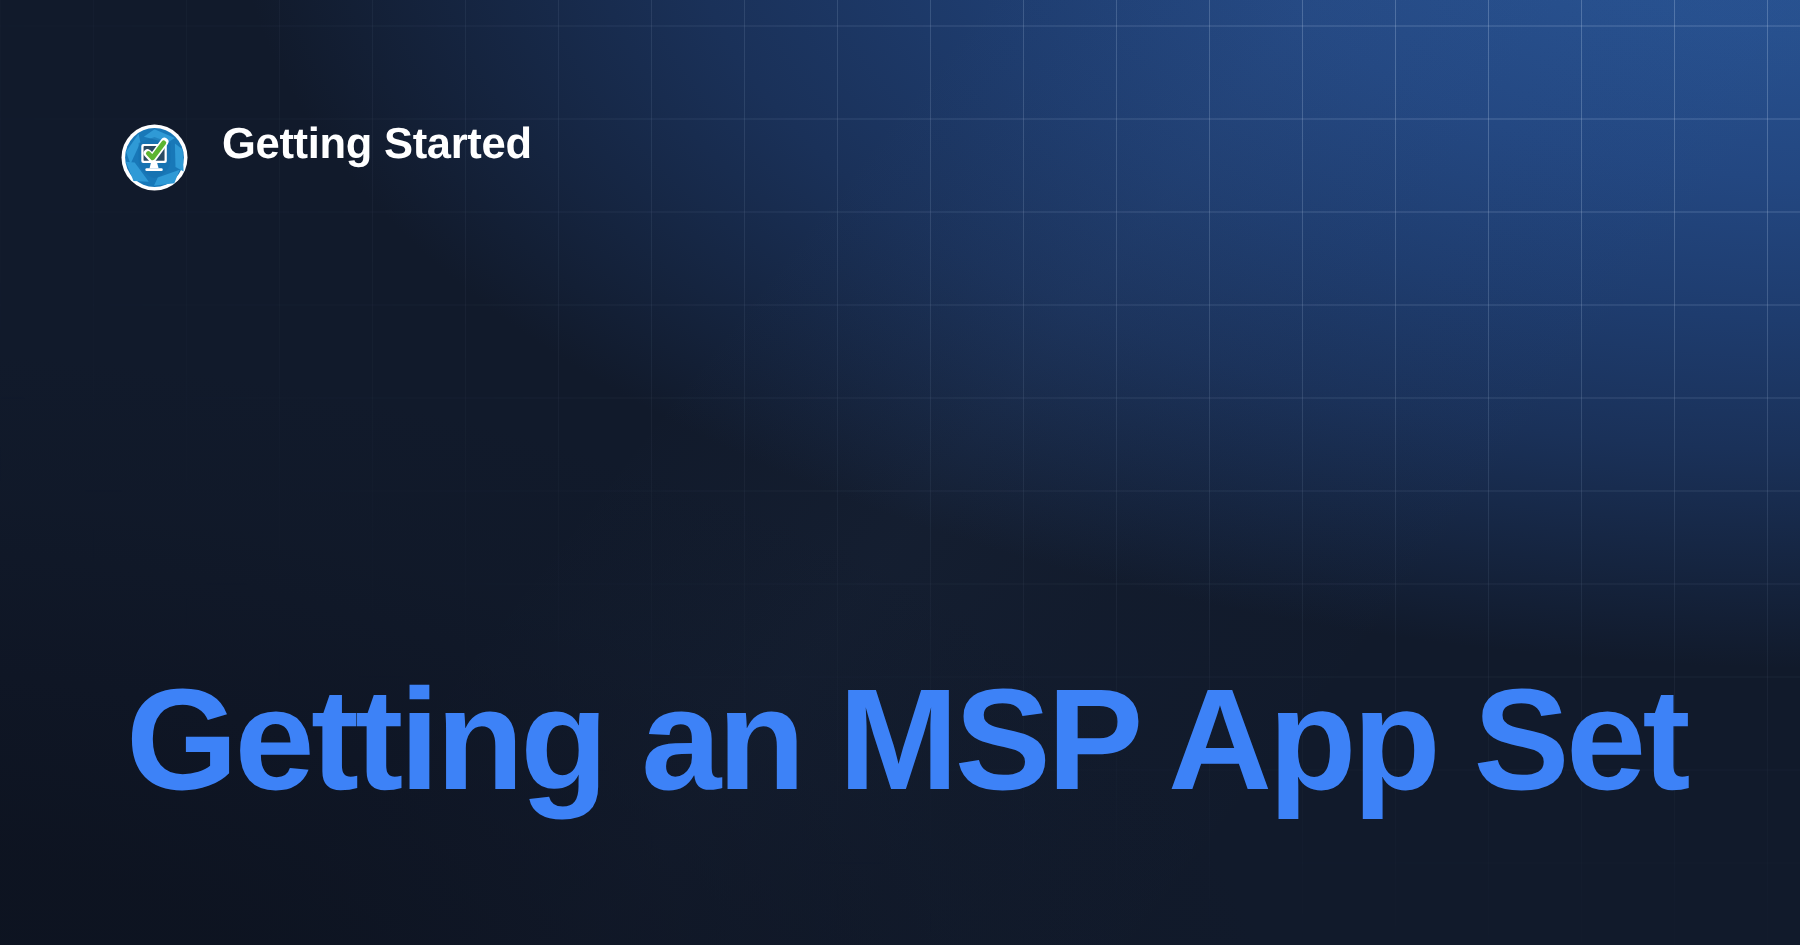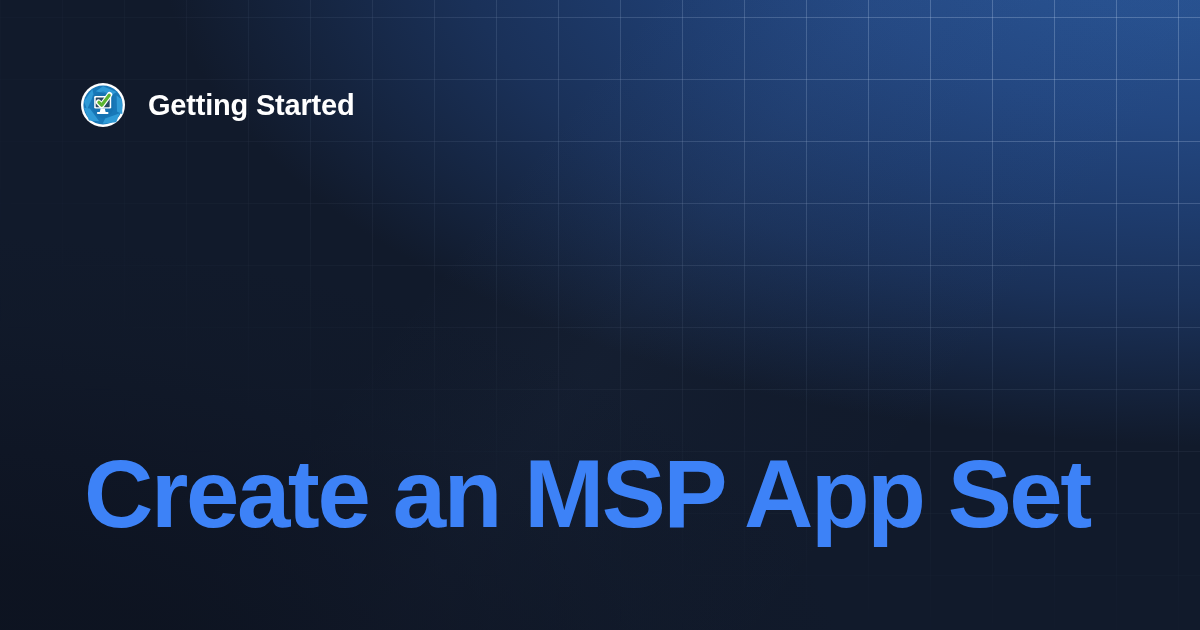--- a/index.html
+++ b/index.html
@@ -96,21 +96,20 @@
       rgba(15,22,36,0.26) 66%,
       rgba(16,24,38,0) 84%);
   }
 
   
   .brand {
     position: absolute;
     left: 80px;
     top: 82px;
     display: flex;
-    align-items: center;
     gap: 22px;
     height: 46px;
   }
 
   .brand-logo {
     width: 46px;
     height: 46px;
     flex: 0 0 46px;
     display: block;
   }
@@ -176,15 +175,15 @@
         <rect x="16.9" y="30.1" width="11.6" height="1.9" rx="0.9" fill="#ffffff"></rect>
 
         <path d="M18.4 20.2 L21.6 23.6 L29.6 12.6" fill="none" stroke="#ffffff" stroke-width="5.4" stroke-linecap="round" stroke-linejoin="round"></path>
         <path d="M18.9 20.3 L21.7 23.2 L29.2 13.2" fill="none" stroke="#5cb531" stroke-width="3.2" stroke-linecap="round" stroke-linejoin="round"></path>
       </svg>
     </span>
 
     <span class="brand-title">Getting Started</span>
   </div>
 
-  <h1 class="page-title">Create an MSP App Set</h1>
+  <h1 class="page-title">Getting an MSP App Set</h1>
 
 </div>
 
 </body></html>

